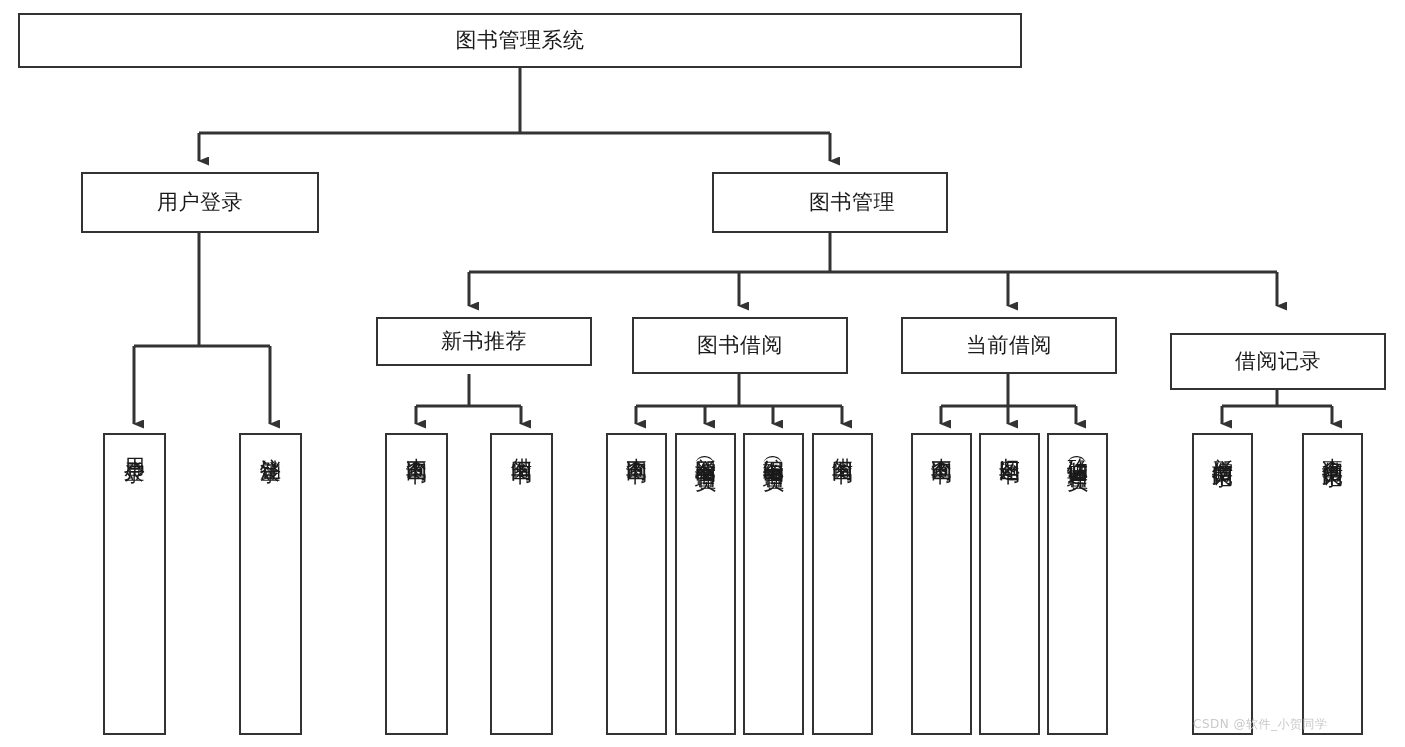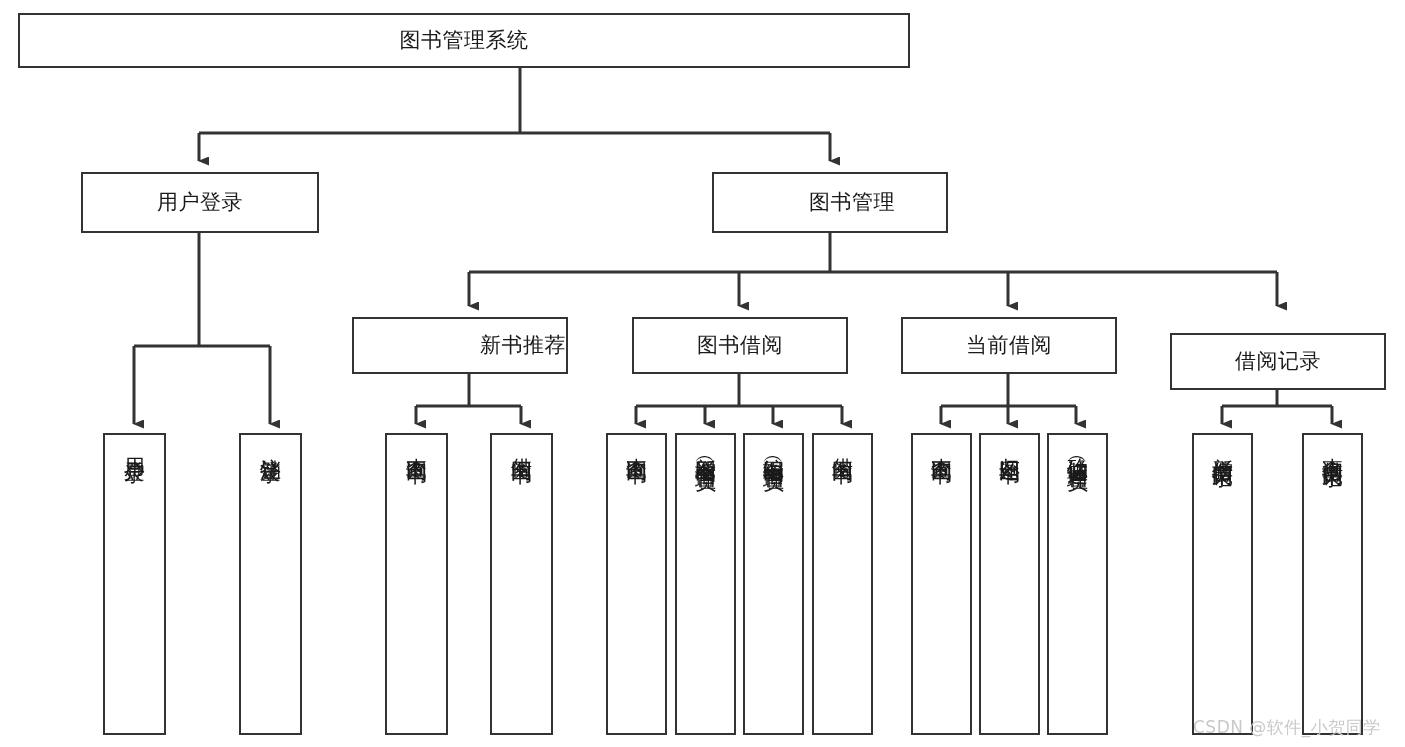--- a/index.html
+++ b/index.html
@@ -52,21 +52,21 @@
     writing-mode: vertical-rl;
     text-orientation: upright;
     text-align: start;
     letter-spacing: 2px;
     line-height: 1.05;
     white-space: nowrap;
   }
   .watermark {
     position: absolute;
     color: #c9c9c9;
-    font-size: 17px;
+    font-size: 12px;
     letter-spacing: 0.5px;
     white-space: nowrap;
     user-select: none;
   }
 </style>
 </head>
 <body>
 
 <div id="diagram-root">
 
@@ -114,33 +114,33 @@
       <line x1="1008" y1="406" x2="1008" y2="424" marker-end="url(#arrowhead)"></line>
       <line x1="1076" y1="406" x2="1076" y2="424" marker-end="url(#arrowhead)"></line>
 
       <line x1="1277" y1="374" x2="1277" y2="406"></line>
       <line x1="1222" y1="406" x2="1332" y2="406"></line>
       <line x1="1222" y1="406" x2="1222" y2="424" marker-end="url(#arrowhead)"></line>
       <line x1="1332" y1="406" x2="1332" y2="424" marker-end="url(#arrowhead)"></line>
     </g>
   </svg>
 
-  <div class="node horizontal" style="left:18px; top:13px; width:892px; height:55px;">
+  <div class="node horizontal" style="left:18px; top:13px; width:1004px; height:55px;">
     <span class="node-label">图书管理系统</span>
   </div>
 
   <div class="node horizontal" style="left:81px; top:172px; width:238px; height:61px;">
     <span class="node-label">用户登录</span>
   </div>
 
   <div class="node horizontal" style="left:712px; top:172px; width:236px; height:61px;padding-left:44px;">
     <span class="node-label">图书管理</span>
   </div>
 
-  <div class="node horizontal" style="left:352px; top:317px; width:216px; height:57px;justify-content:flex-end;">
+  <div class="node horizontal" style="left:376px; top:317px; width:216px; height:49px;">
     <span class="node-label">新书推荐</span>
   </div>
 
   <div class="node horizontal" style="left:632px; top:317px; width:216px; height:57px;align-items:center;">
     <span class="node-label">图书借阅</span>
   </div>
 
   <div class="node horizontal" style="left:901px; top:317px; width:216px; height:57px;">
     <span class="node-label">当前借阅</span>
   </div>

